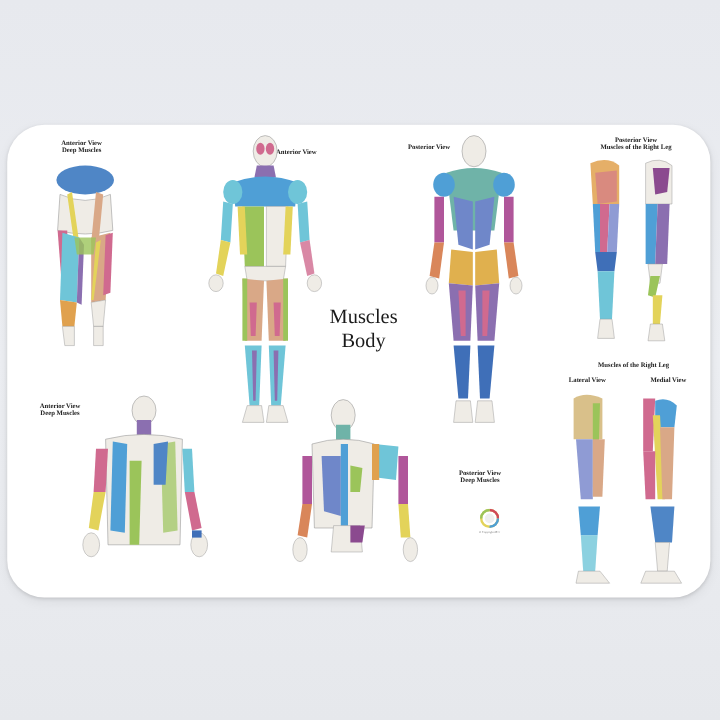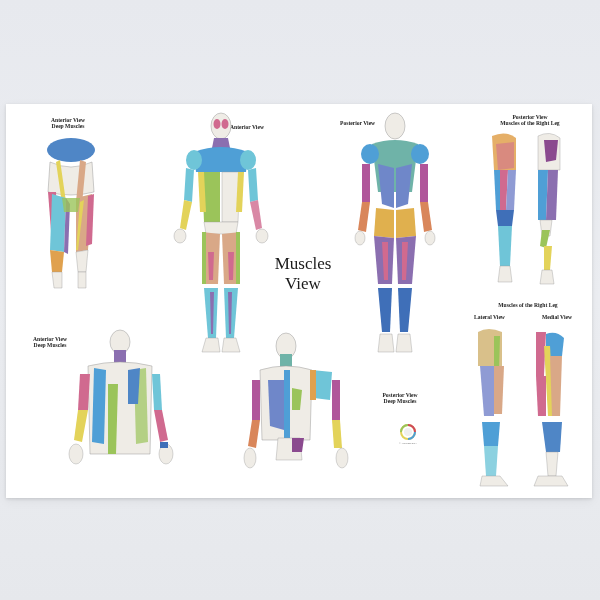--- a/index.html
+++ b/index.html
@@ -1,38 +1,38 @@
 <!DOCTYPE html>
 <html><head>
 <meta charset="utf-8">
 <style>
   html,body{margin:0;padding:0;}
   body{width:600px;height:600px;overflow:hidden;position:relative;
     background:linear-gradient(180deg,#e7e9ee 0%,#eceef2 50%,#e6e8ec 100%);
     font-family:"Liberation Serif",serif;}
   .wall{position:absolute;inset:0;}
   .poster{position:absolute;left:6px;top:104px;width:586px;height:394px;background:#ffffff;
-    box-shadow:0 1px 3px rgba(0,0,0,0.12),0 3px 10px rgba(0,0,0,0.06);overflow:hidden;}
+    box-shadow:0 1px 3px rgba(0,0,0,0.12),0 3px 10px rgba(0,0,0,0.06);overflow:hidden;border-radius:31px;}
   .ptitle{position:absolute;font-family:"Liberation Serif",serif;font-weight:bold;color:#222;
     font-size:5.6px;line-height:6.4px;text-align:center;white-space:nowrap;}
   .main-title{position:absolute;left:252px;top:150px;width:90px;text-align:center;
     font-family:"Liberation Serif",serif;font-size:17px;line-height:20px;color:#1a1a1a;font-weight:normal;}
   .fig{position:absolute;}
   .copyright{position:absolute;font-size:2.4px;line-height:3px;color:#666;text-align:center;white-space:nowrap;}
 </style>
 </head>
 <body>
 
 <div class="wall"></div>
 
 <div class="poster">
 
   <div class="main-title">
     <div>Muscles</div>
-    <div>View</div>
+    <div>Body</div>
   </div>
 
   <div class="ptitle" style="left:32px;top:13px;width:60px;">
     <div>Anterior View</div>
     <div>Deep Muscles</div>
   </div>
   <svg class="fig" style="left:30px;top:28px" width="70" height="160" viewBox="0 0 70 160">
     <ellipse cx="35" cy="18" rx="24" ry="12" fill="#4f86c6"></ellipse>
     <path d="M14 30 Q35 40 56 30 L58 60 Q35 66 12 60 Z" fill="#efece6" stroke="#9a9a9a" stroke-width="0.5"></path>
     <path d="M24 28 L30 70 L26 72 L20 30Z" fill="#e3d35a"></path>

